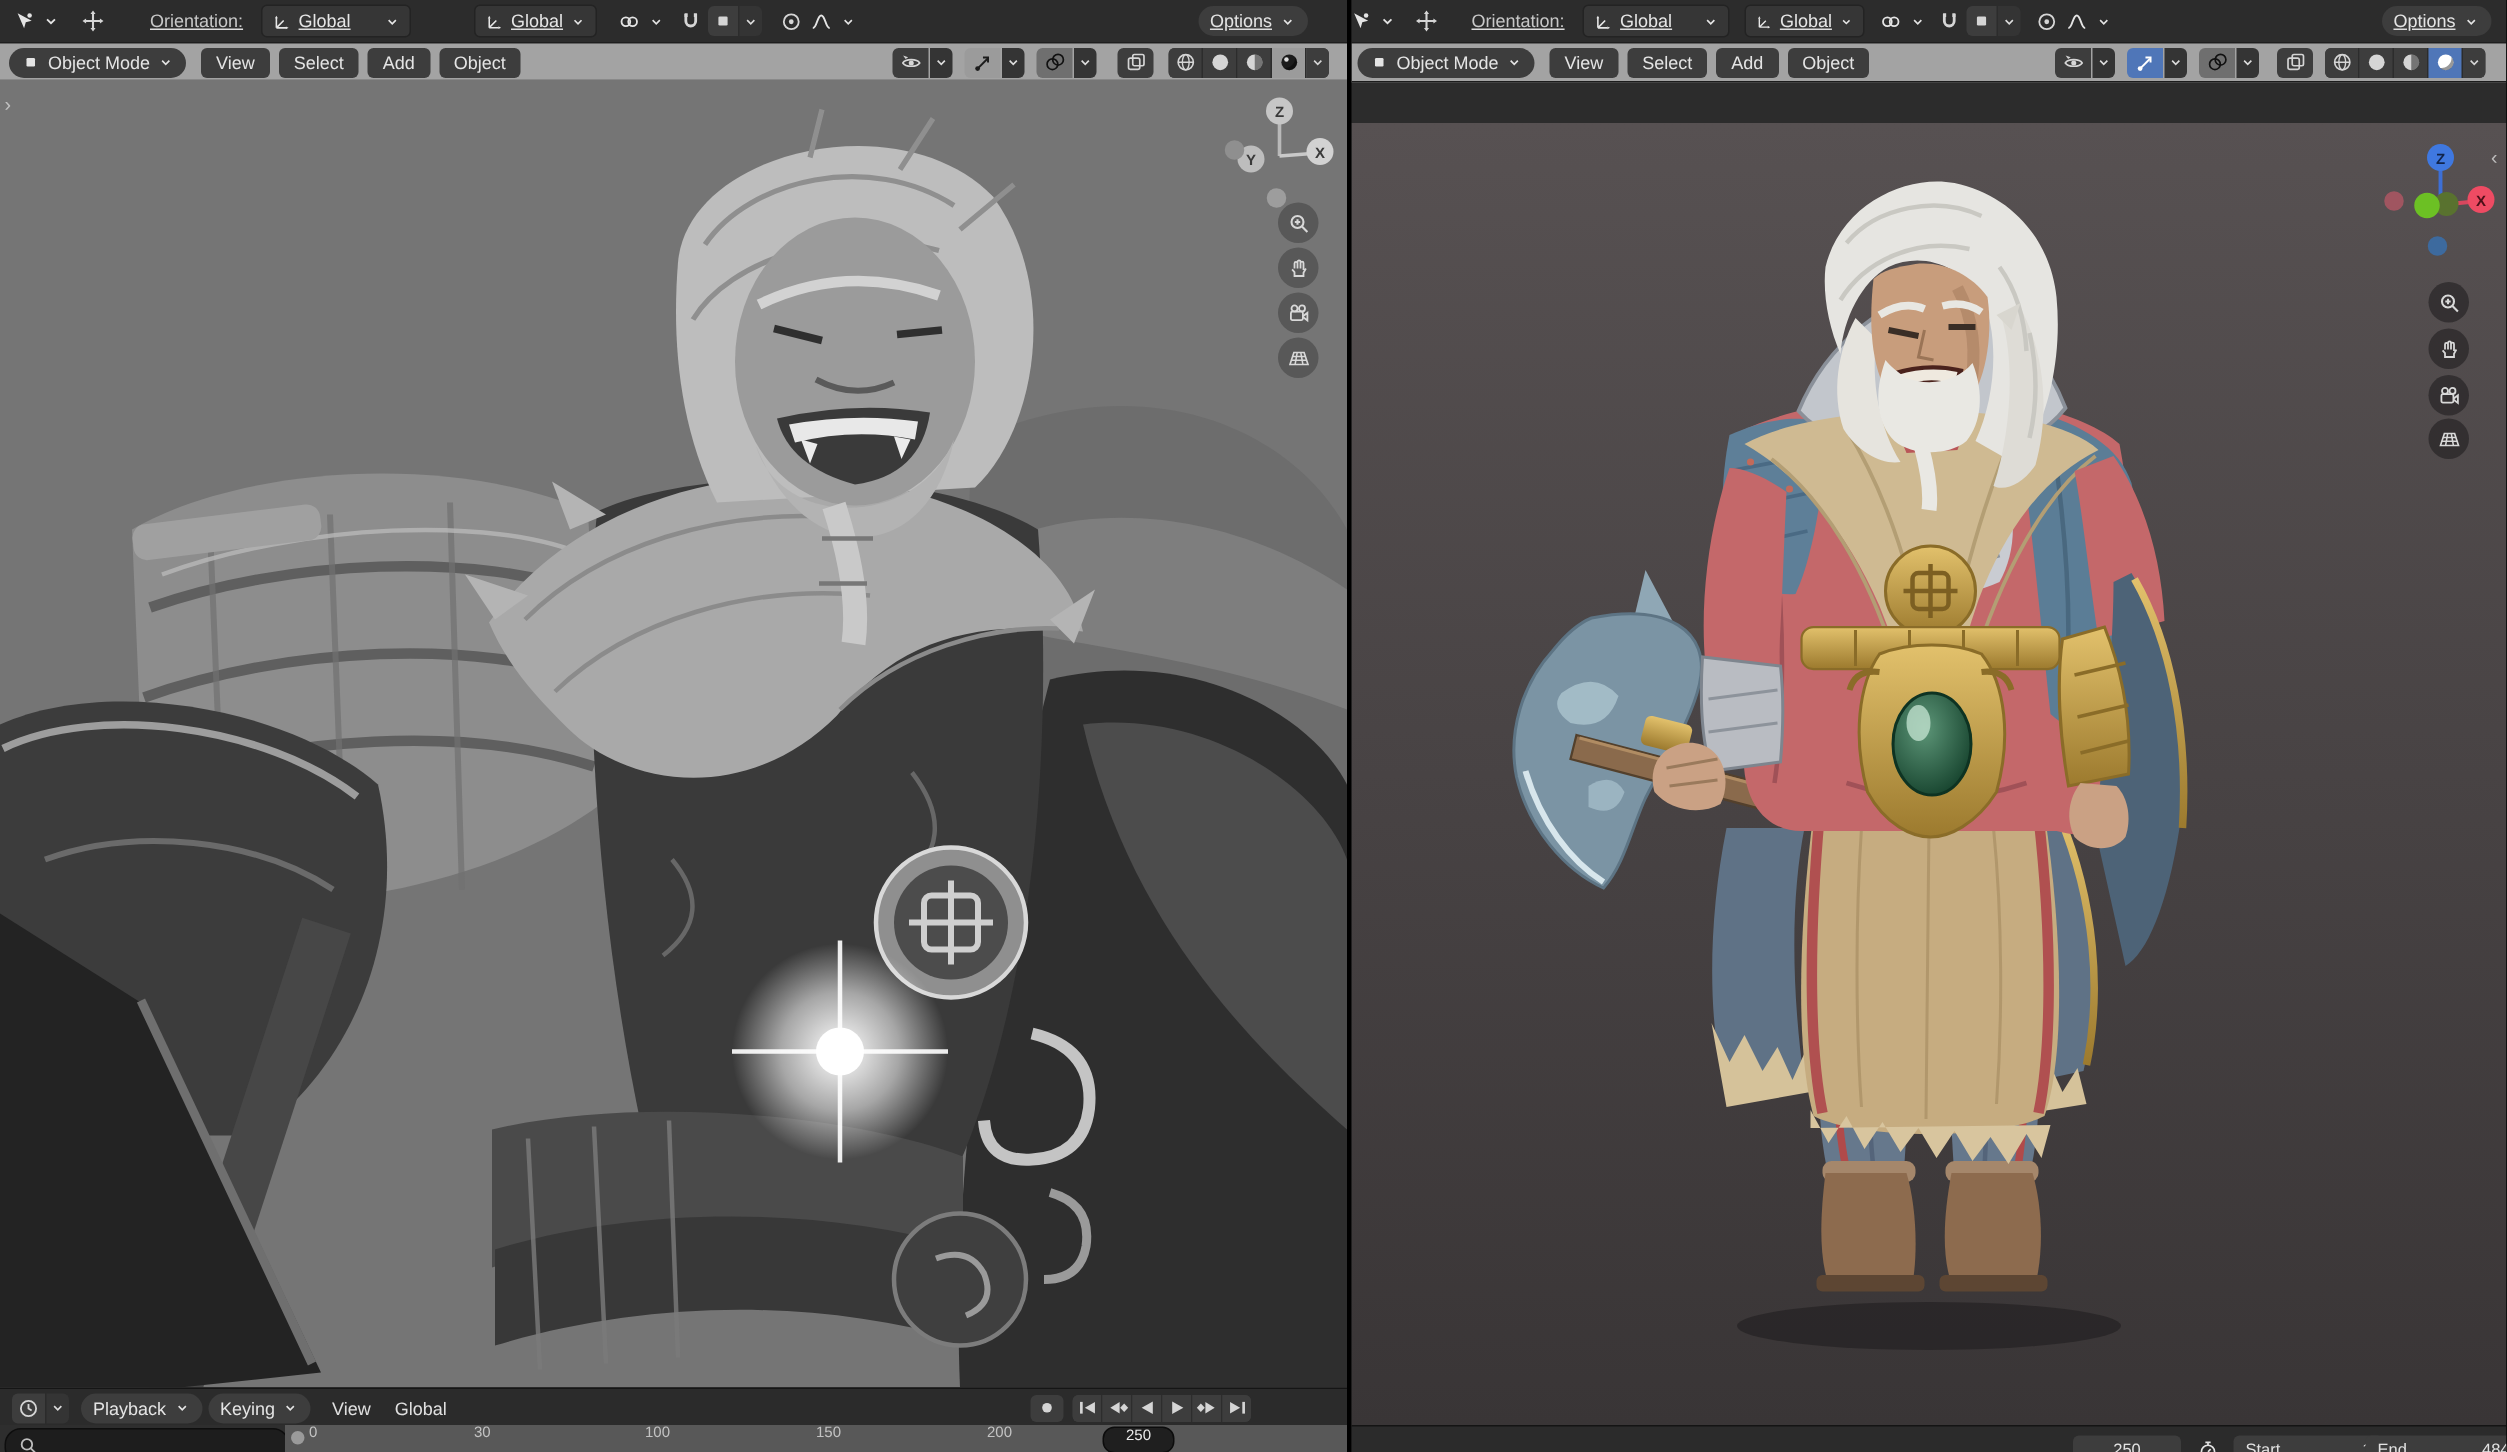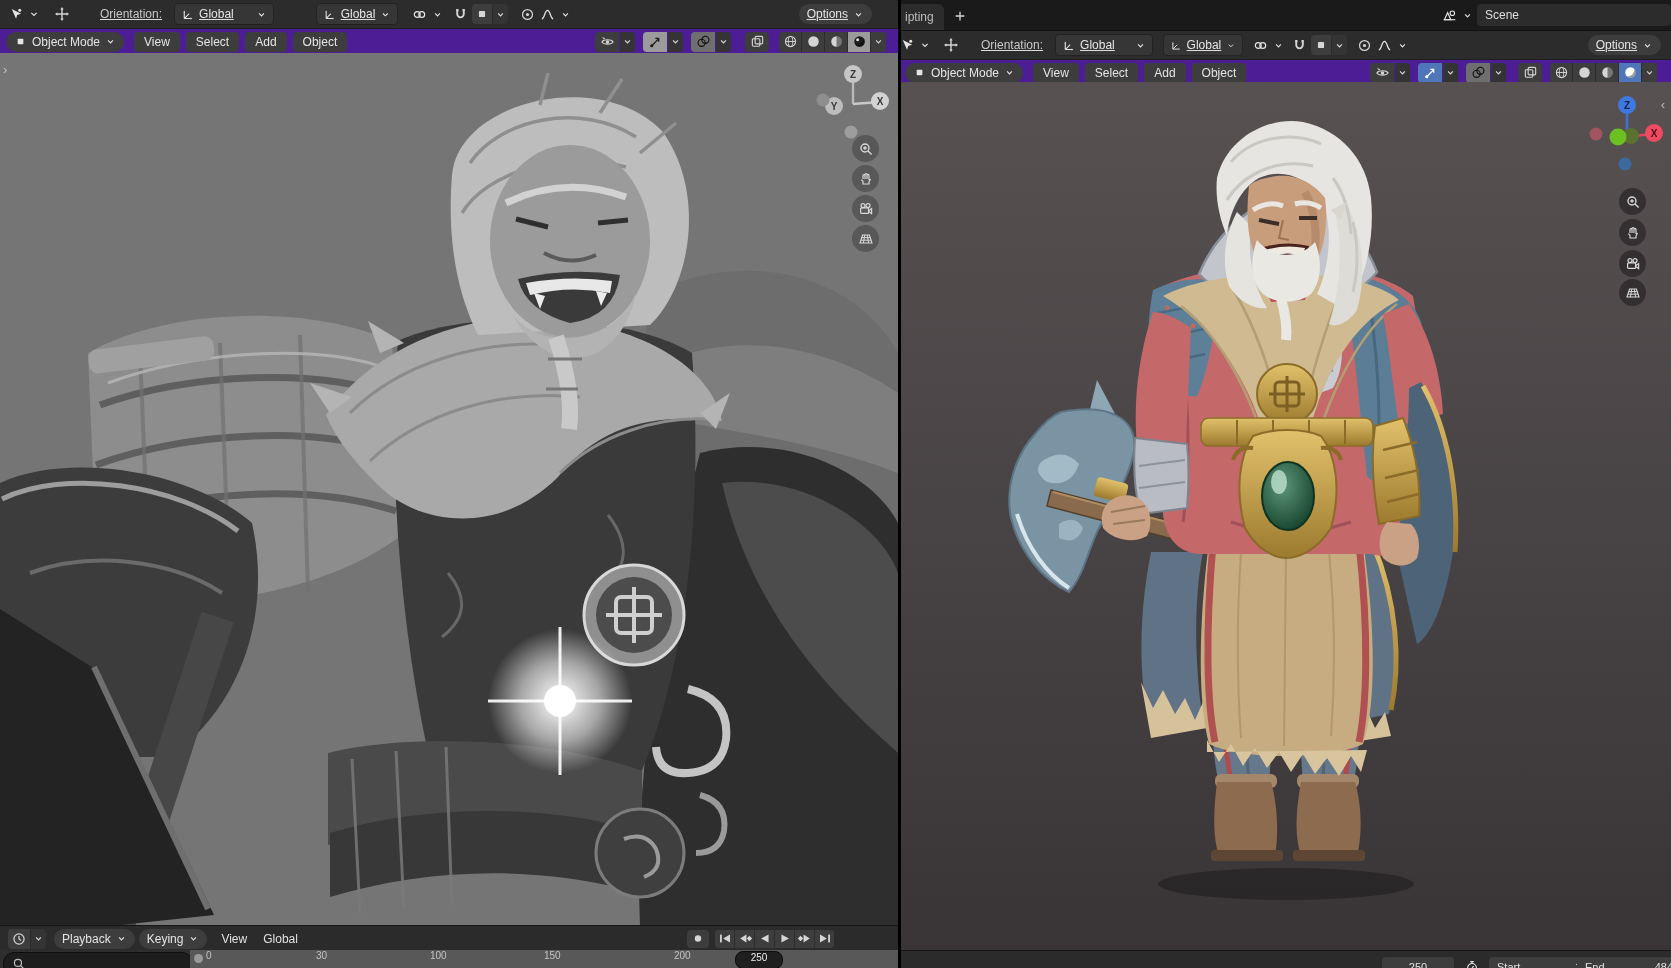--- a/index.html
+++ b/index.html
@@ -6,21 +6,21 @@
   #stage{position:relative;width:1671px;height:968px;overflow:hidden;background:#000;
          font-family:"Liberation Sans",sans-serif;font-size:12px;color:#dcdcdc;
          -webkit-user-select:none;user-select:none;}
   .win{position:absolute;top:0;height:968px;background:#2c2c2c;overflow:hidden;}
   #win-left{left:0;width:898px;}
   #win-right{left:901px;width:770px;}
 
   
   .row{position:relative;display:flex;align-items:center;background:#2c2c2c;}
   .toolrow{height:28px;border-bottom:1px solid #1e1e1e;text-decoration:underline;}
-  .vphead{height:25px;background:#4c1d95;border-bottom:1px solid #1c1c1c;}
+  .vphead{height:25px;background:#a3a3a3;border-bottom:1px solid #1c1c1c;}
   .btn,.menu,.ddfield,.tbtn{display:flex;align-items:center;border-radius:4px;height:20px;}
   .menu{background:#3d3d3d;padding:0 10px;color:#e4e4e4;}
   .btn{background:#3d3d3d;padding:0 8px;gap:5px;color:#e4e4e4;border-radius:10px;}
   .ddfield{background:#363636;padding:0 6px;gap:5px;border:1px solid #232323;color:#e6e6e6;}
   .tbtn{background:#3d3d3d;width:24px;justify-content:center;color:#d5d5d5;}
   .tbtn.plain{background:transparent;}
   .pair{display:flex;gap:1px;}
   .pair .chevbox{width:15px;background:#343434;border-radius:0 4px 4px 0;display:flex;align-items:center;justify-content:center;}
   .pair .tbtn{border-radius:4px 0 0 4px;}
   .seg{display:flex;background:#3d3d3d;border-radius:4px;overflow:hidden;}
@@ -577,53 +577,30 @@
         <svg class="ic" width="14" height="14" style="color:#bdbdbd">
             <use href="#i-search"></use>
           </svg>
       </div>
       <div class="ruler">
         <div style="position:absolute;left:4px;top:4px;width:9px;height:9px;border-radius:50%;background:#9a9a9a"></div>
         <span class="tick" style="left:16px">0</span>
         <span class="tick" style="left:126px">30</span>
         <span class="tick" style="left:240px">100</span>
         <span class="tick" style="left:354px">150</span>
-        <span class="tick" style="left:484px">200</span>
+        <span class="tick" style="left:468px">200</span>
         <div class="framepill" style="left:545px">
           <span>250</span>
         </div>
       </div>
     </div>
   </div>
 
   <div class="win" id="win-right">
 
-    <div class="topbar">
-      <div class="wstab">
-        <span>ipting</span>
-      </div>
-      <div class="tbtn plain" style="margin-left:4px;margin-bottom:4px">
-        <svg class="ic" width="14" height="14">
-            <use href="#i-plus"></use>
-          </svg>
-      </div>
-      <div class="scenewrap">
-        <div class="btn" style="background:transparent;padding:0 4px">
-          <svg class="ic" width="15" height="15">
-              <use href="#i-scene"></use>
-            </svg>
-          <svg class="ic" width="11" height="11">
-              <use href="#i-chev"></use>
-            </svg>
-        </div>
-        <div class="scenefield">
-          <span>Scene</span>
-        </div>
-      </div>
-    </div>
 
     <div class="row toolrow">
       <div class="btn" style="margin-left:-4px;background:transparent;padding:0 2px">
         <svg class="ic" width="15" height="15">
             <use href="#i-cursor"></use>
           </svg>
         <svg class="ic" width="12" height="12">
             <use href="#i-chev"></use>
           </svg>
       </div>

